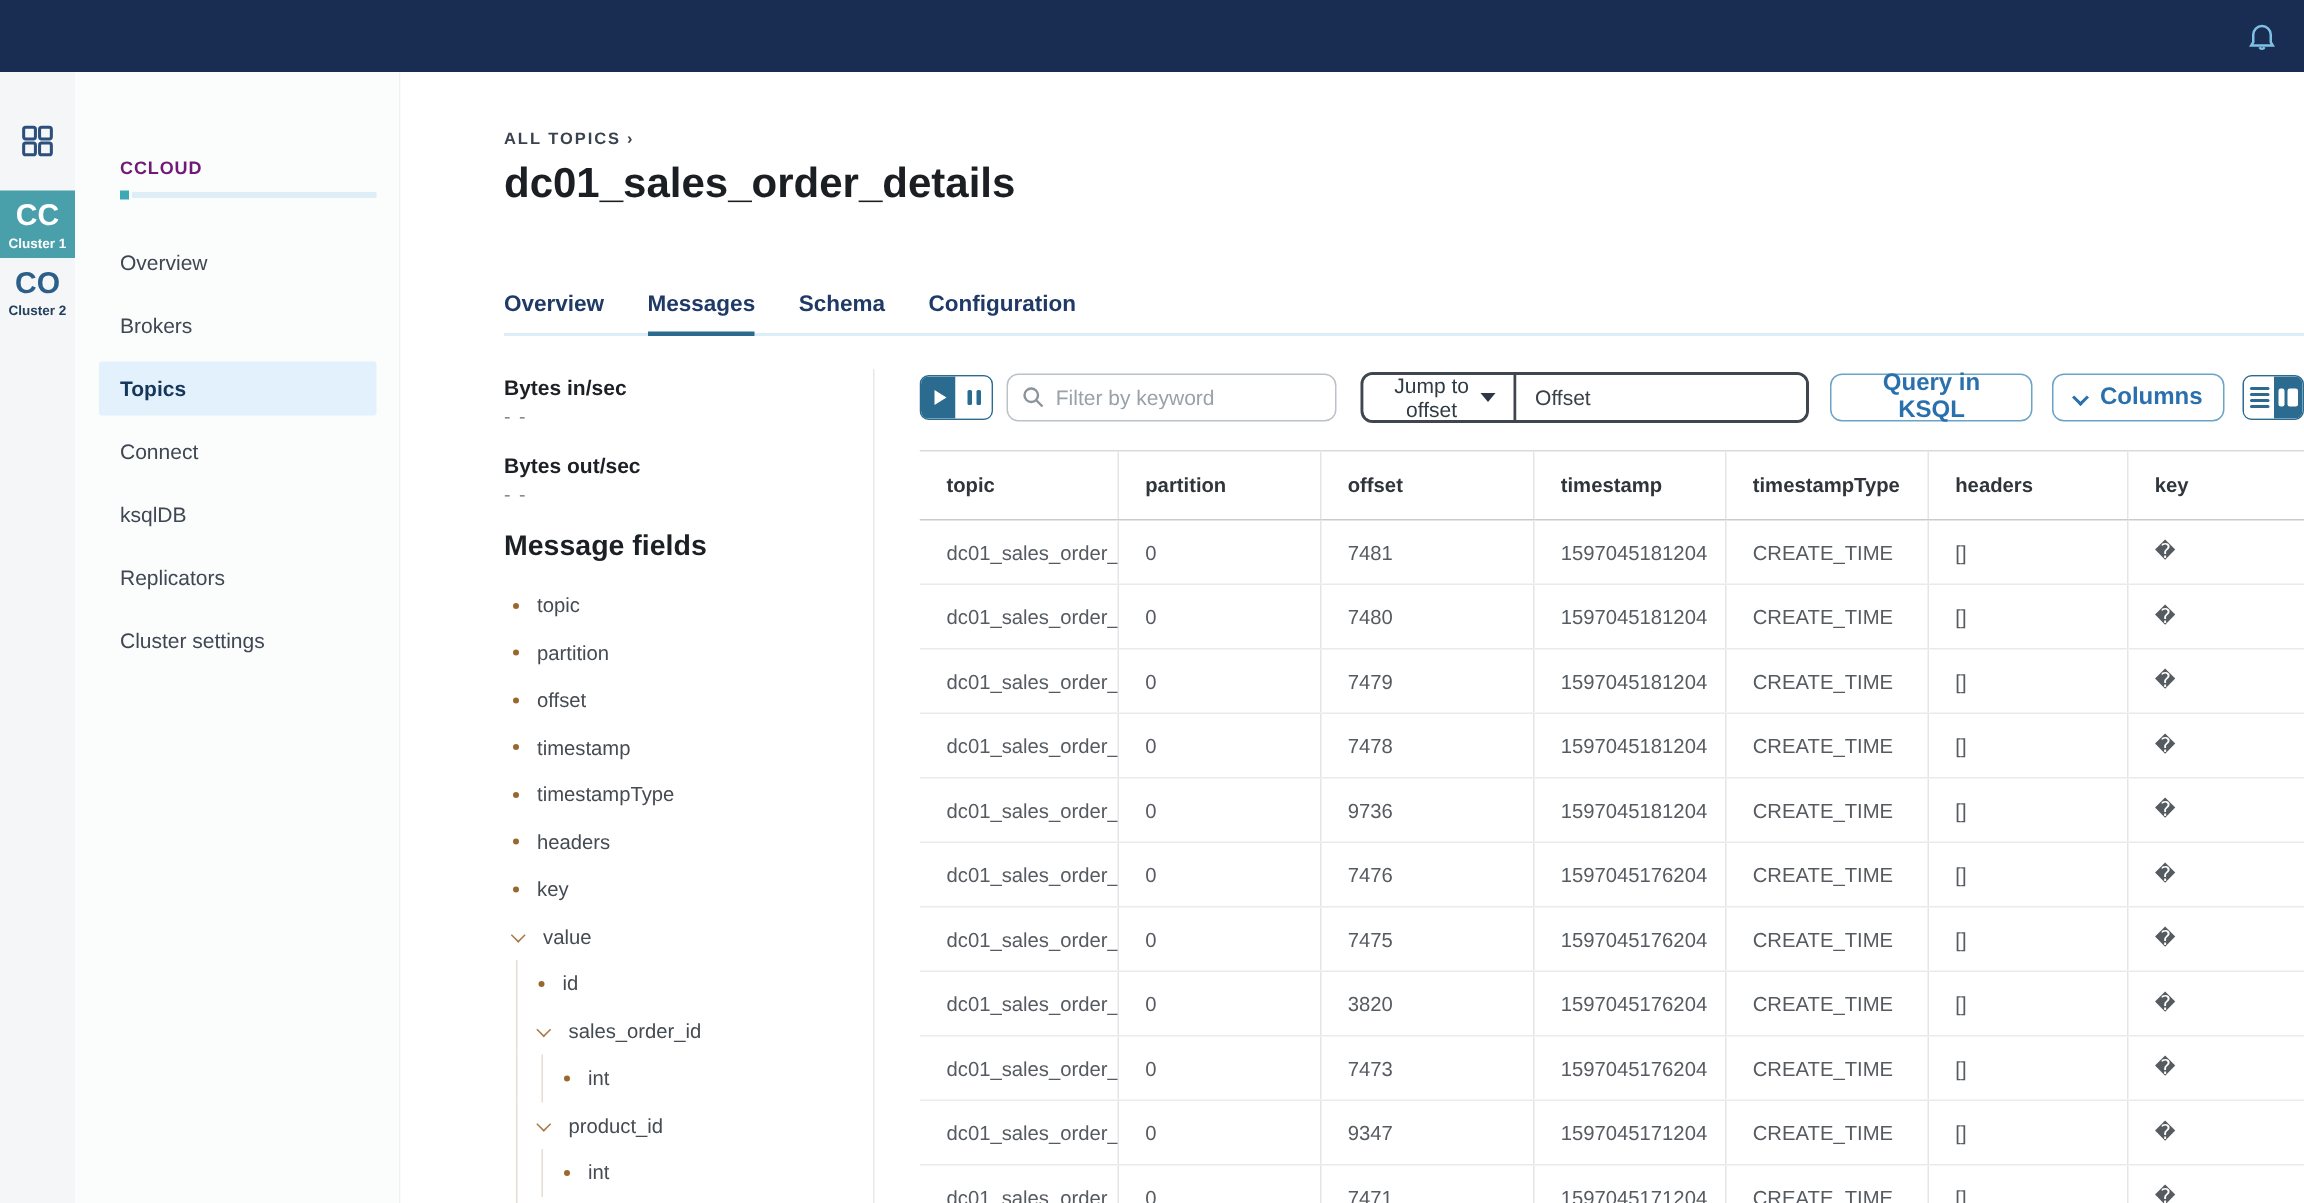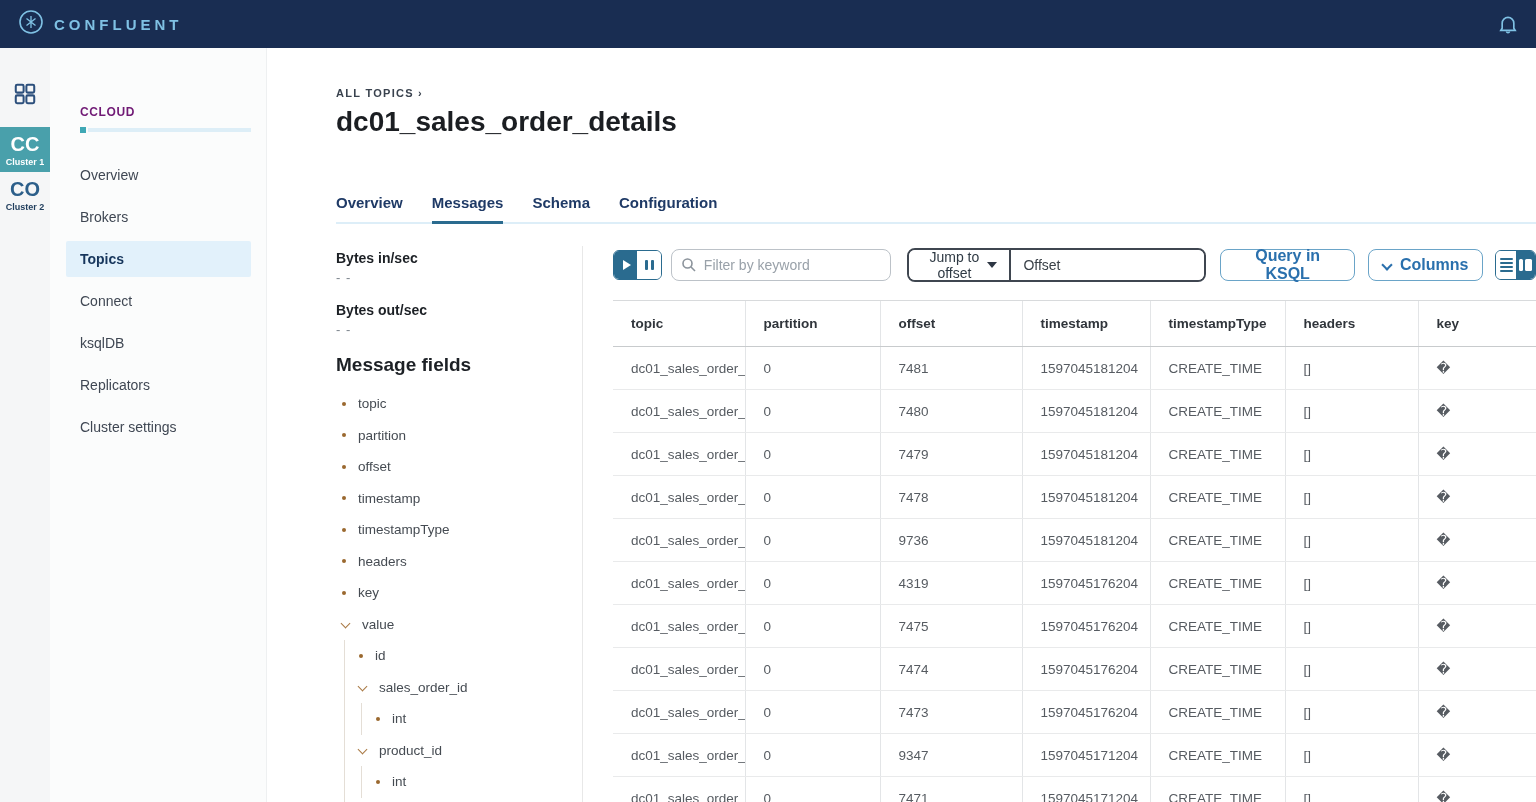--- a/index.html
+++ b/index.html
@@ -117,29 +117,20 @@
   .msg-table th:first-child{border-left:none;}
   .msg-table td{height:43px; padding-left:18px; font-size:13.5px; color:#565b61; border-bottom:1px solid #e9eaeb;
       border-left:1px solid #e3e5e7; white-space:nowrap; overflow:hidden;}
   .msg-table td:first-child{border-left:none;}
   .msg-table tr{cursor:pointer;}
 </style>
 </head>
 <body>
 
 <div class="navbar">
-  <div class="brand">
-    <span>
-      <svg width="26" height="26" viewBox="0 0 26 26" fill="none" stroke="#7fc1e4" stroke-width="1.6">
-        <circle cx="13" cy="13" r="11"></circle>
-        <path d="M13 7v12 M8.5 9.5l9 7 M17.5 9.5l-9 7" stroke-width="1.3"></path>
-      </svg>
-    </span>
-    <span class="brand-name">CONFLUENT</span>
-  </div>
   <div class="nav-right">
     <button class="iconbtn">
       <svg width="20" height="22" viewBox="0 0 24 24" fill="none" stroke="#7fc1e4" stroke-width="2">
         <path d="M5 17v-6a7 7 0 1 1 14 0v6l1.6 2.6H3.4z"></path>
         <path d="M10 21a2.2 2.2 0 0 0 4 0"></path>
       </svg>
     </button>
   </div>
 </div>
 
@@ -370,39 +361,39 @@
             <td>0</td>
             <td>9736</td>
             <td>1597045181204</td>
             <td>CREATE_TIME</td>
             <td>[]</td>
             <td>�</td>
           </tr>
           <tr>
             <td>dc01_sales_order_d...</td>
             <td>0</td>
-            <td>4319</td>
+            <td>7476</td>
             <td>1597045176204</td>
             <td>CREATE_TIME</td>
             <td>[]</td>
             <td>�</td>
           </tr>
           <tr>
             <td>dc01_sales_order_d...</td>
             <td>0</td>
             <td>7475</td>
             <td>1597045176204</td>
             <td>CREATE_TIME</td>
             <td>[]</td>
             <td>�</td>
           </tr>
           <tr>
             <td>dc01_sales_order_d...</td>
             <td>0</td>
-            <td>7474</td>
+            <td>3820</td>
             <td>1597045176204</td>
             <td>CREATE_TIME</td>
             <td>[]</td>
             <td>�</td>
           </tr>
           <tr>
             <td>dc01_sales_order_d...</td>
             <td>0</td>
             <td>7473</td>
             <td>1597045176204</td>

